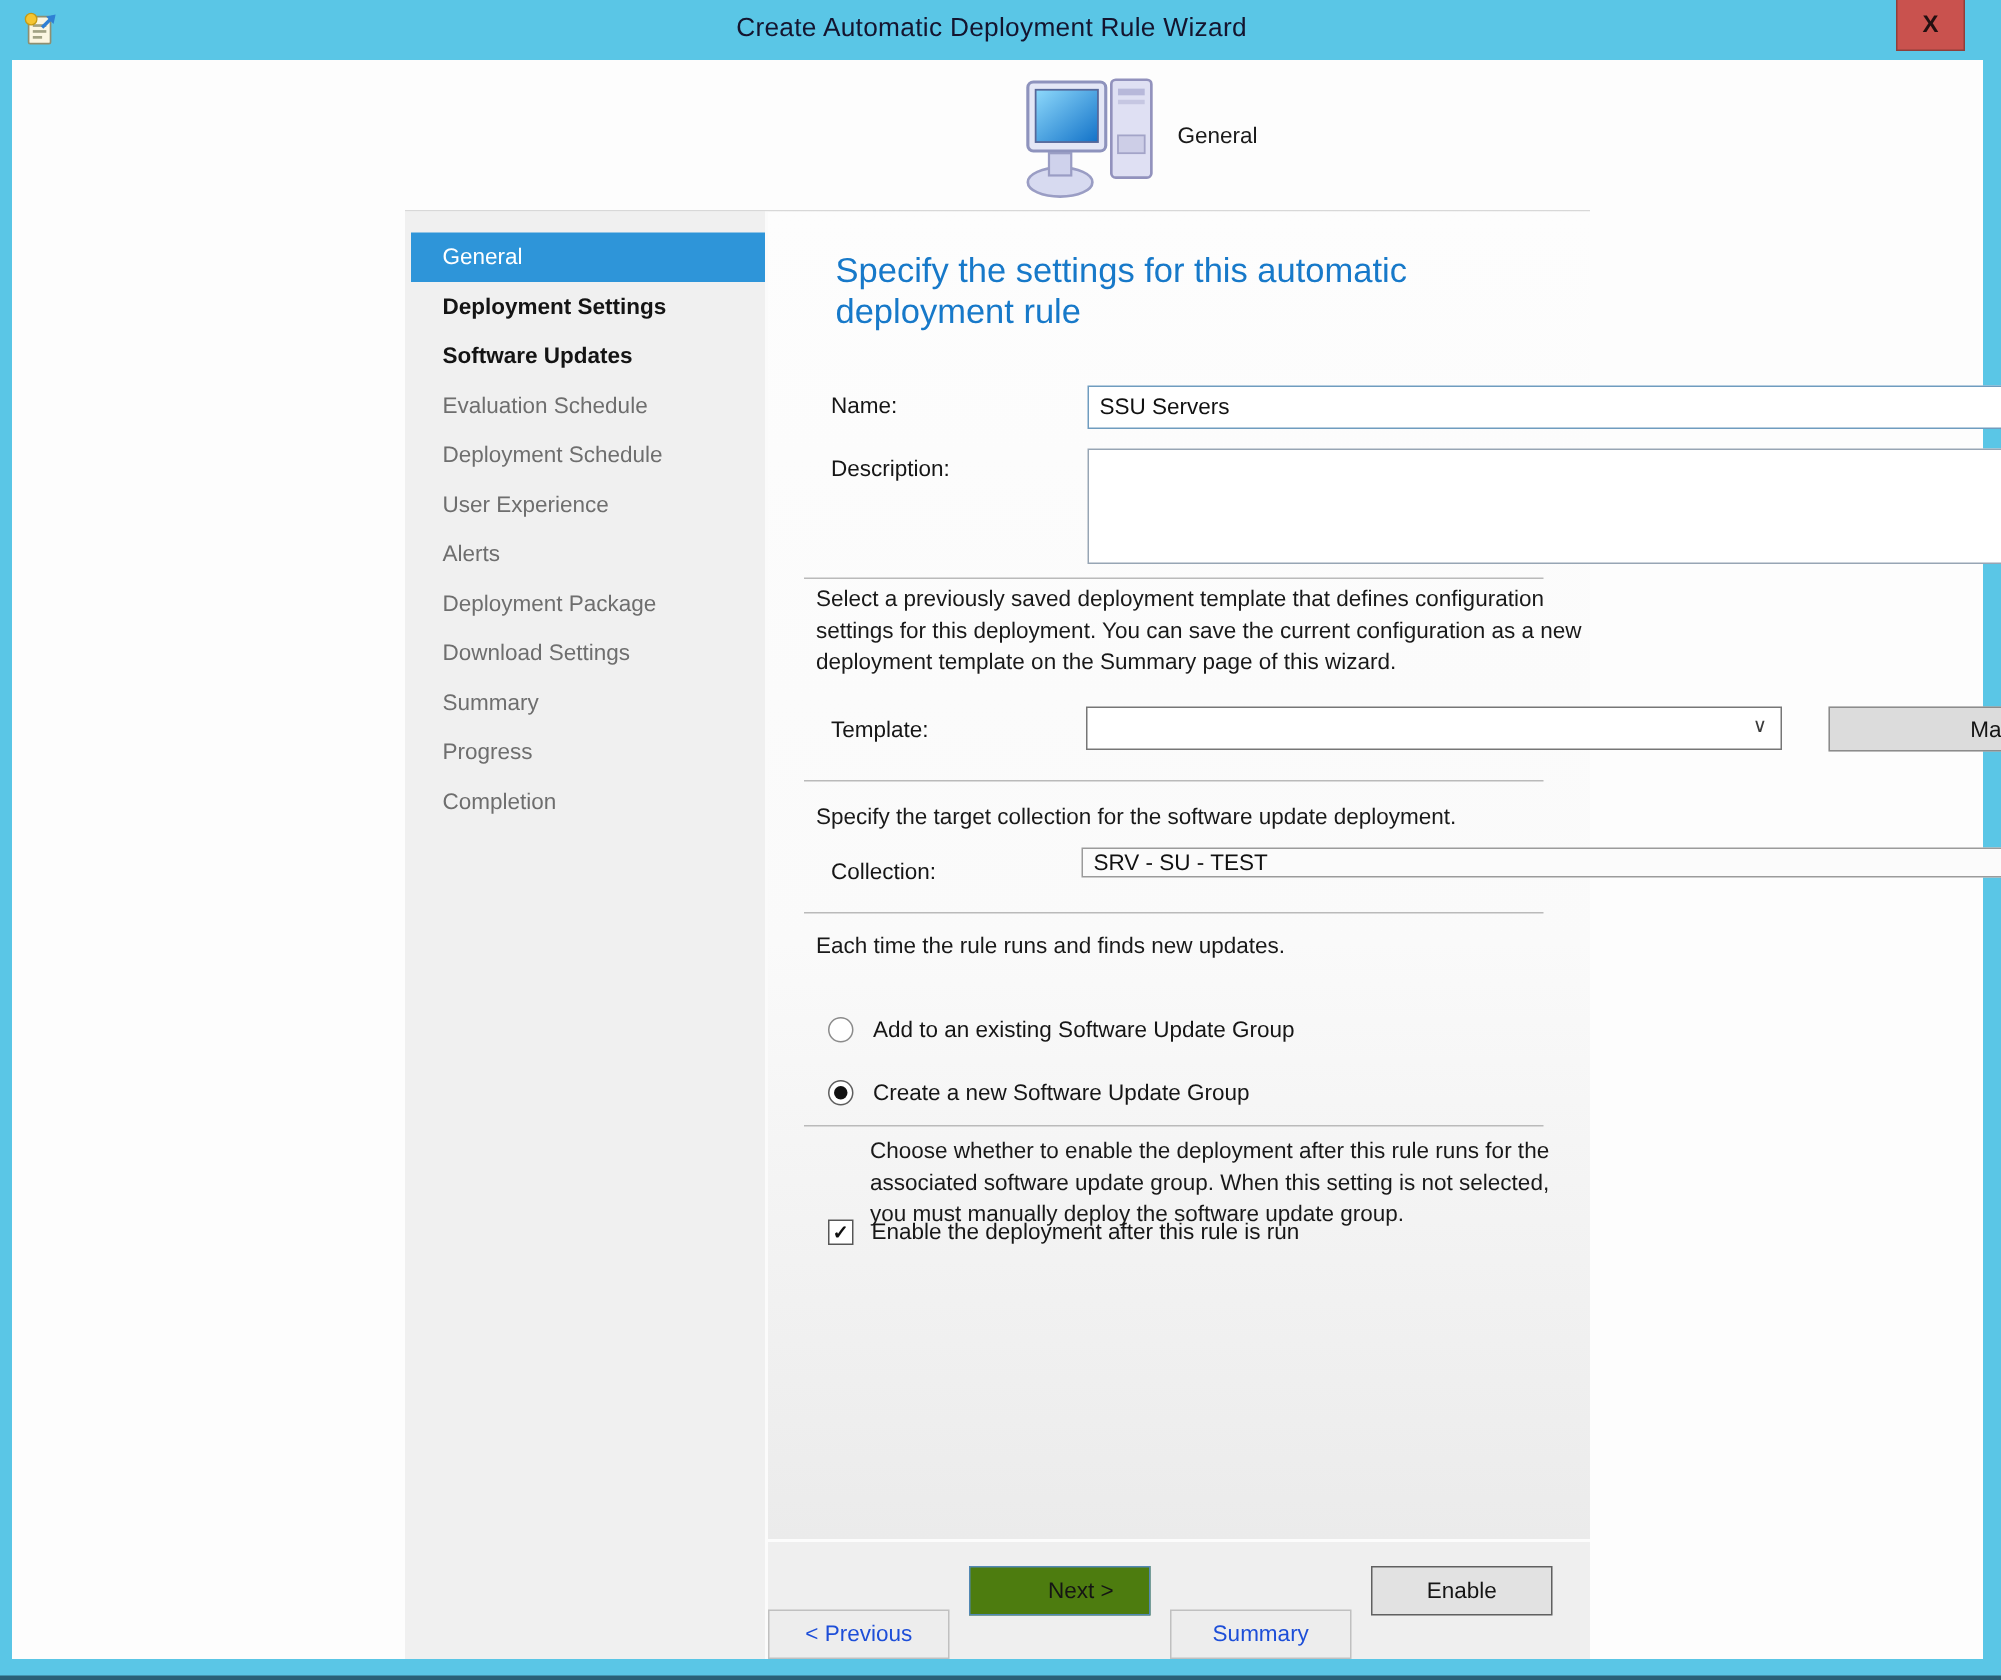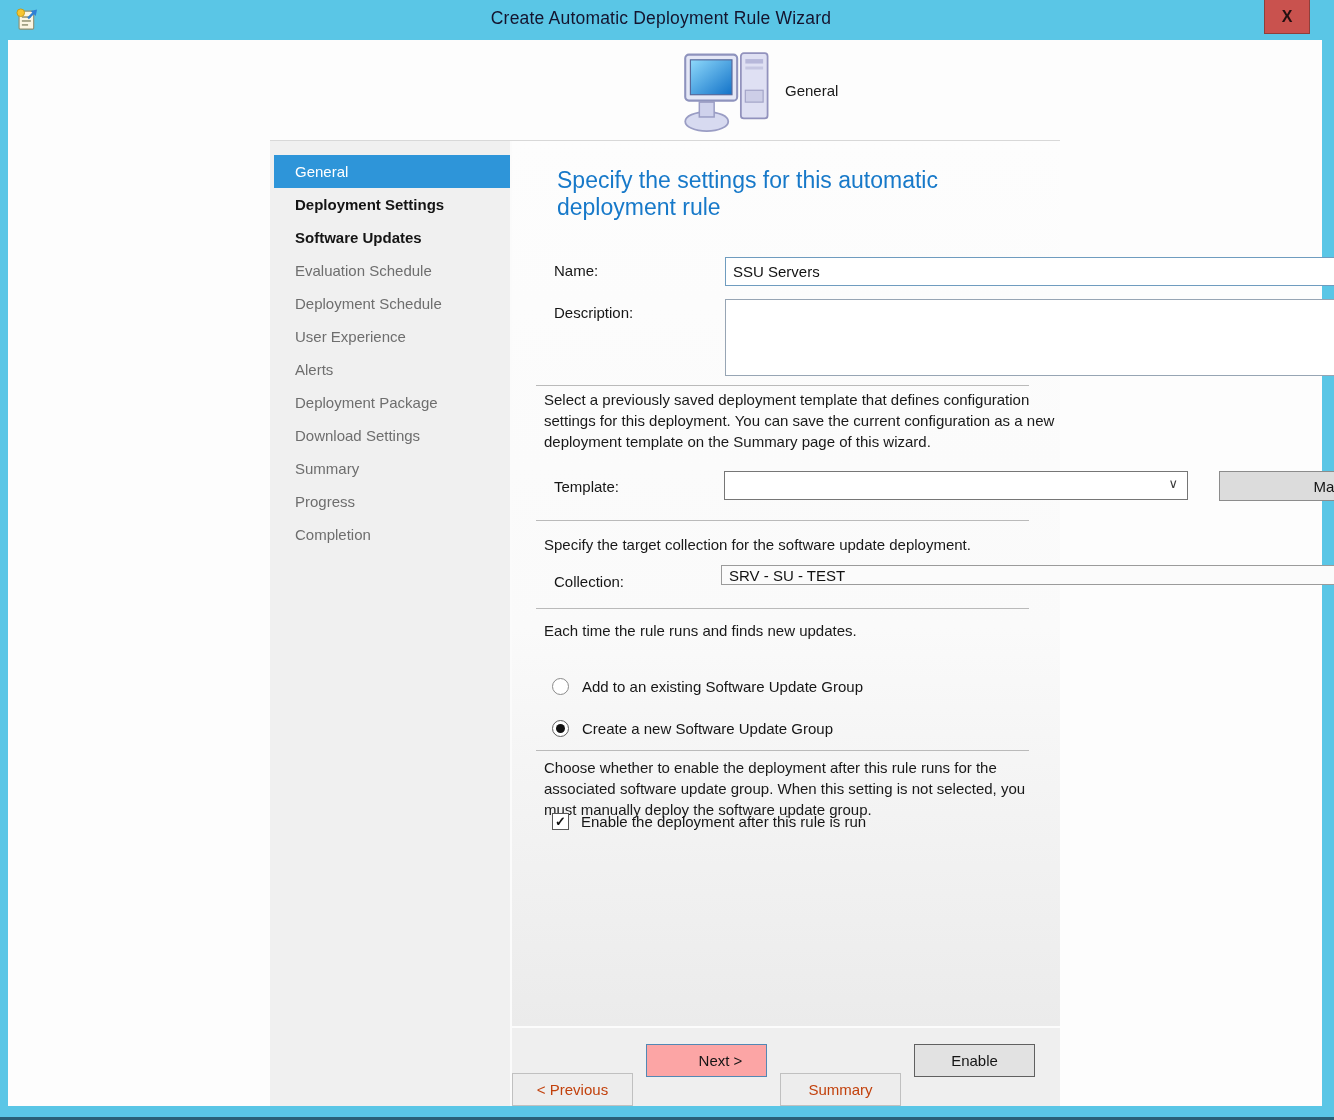--- a/index.html
+++ b/index.html
@@ -70,21 +70,21 @@
     height:20px;border:1px solid #adb1b9;background:#fdfdfd;color:#565b63;
     font-size:11px;display:flex;align-items:center;justify-content:center;
     box-sizing:border-box;cursor:pointer;
   }
   .sep{position:absolute;left:24px;right:31px;height:1px;background:#bababa;}
   #sep1{top:244px;} #sep2{top:379px;} #sep3{top:467px;} #sep4{top:609px;}
   .para{position:absolute;left:32px;font-size:15px;line-height:21px;color:#191919;}
   #template-help{top:248px;max-width:905px;}
   #collection-help{top:393px;}
   #rule-runs-text{top:479px;}
-  #enable-help{top:616px;max-width:1008px;}
+  #enable-help{top:616px;max-width:1008px;margin-left:36px;}
   #template-label{left:42px;top:337px;}
   .combo{
     position:absolute;left:212px;top:330px;width:464px;height:29px;
     border:1px solid #767676;background:#fff;box-sizing:border-box;cursor:pointer;
   }
   .combo-chevron{position:absolute;right:9px;top:4px;font-size:13px;color:#3c3c3c;}
   .mini-btn{
     position:absolute;height:30px;background:#dcdcdc;border:1px solid #8c8c8c;
     font-size:15px;color:#141414;display:flex;align-items:center;justify-content:center;
     box-sizing:border-box;cursor:pointer;
@@ -125,22 +125,22 @@
     flex:0 0 79px;background:#efefef;border-top:2px solid #fcfcfc;
     display:flex;justify-content:flex-end;align-items:flex-start;
     padding:16px 25px 0 0;gap:13px;box-sizing:border-box;
   }
   .btn{
     width:121px;height:33px;font-size:15px;
     display:flex;align-items:center;justify-content:center;
     background:#e2e2e2;border:1px solid #a7a7a7;color:#151515;
     box-sizing:border-box;cursor:pointer;
   }
-  .btn.disabled{color:#c2410c;background:#ededed;border-color:#c0c0c0;cursor:default;margin-top:29px;}
-  .btn.default{background:#fca5a5;border:1px solid #5288b4;padding-left:28px;}
+  .btn.disabled{color:#1d4ed8;background:#ededed;border-color:#c0c0c0;cursor:default;margin-top:29px;}
+  .btn.default{background:#4d7c0f;border:1px solid #5288b4;padding-left:28px;}
   .btn.strong{border-color:#606060;}
   .bottom-edge{position:absolute;left:0;right:0;bottom:0;height:3px;background:#2a6077;}
 </style>
 </head>
 <body>
 
 <div class="titlebar">
   <svg class="wizard-icon" viewBox="0 0 24 24">
     <rect x="4.5" y="4.5" width="13" height="16" rx="1" fill="#fbf6e2" stroke="#8f8f70" stroke-width="1"></rect>
     <rect x="7" y="9" width="8" height="1.6" fill="#a2a284"></rect>

